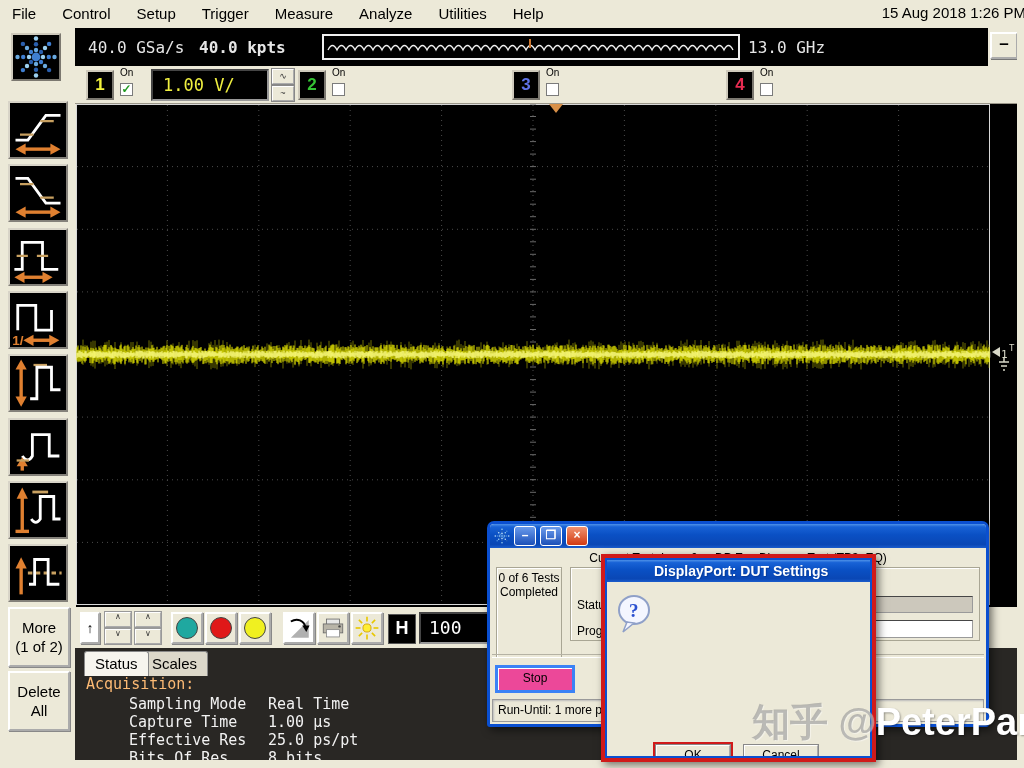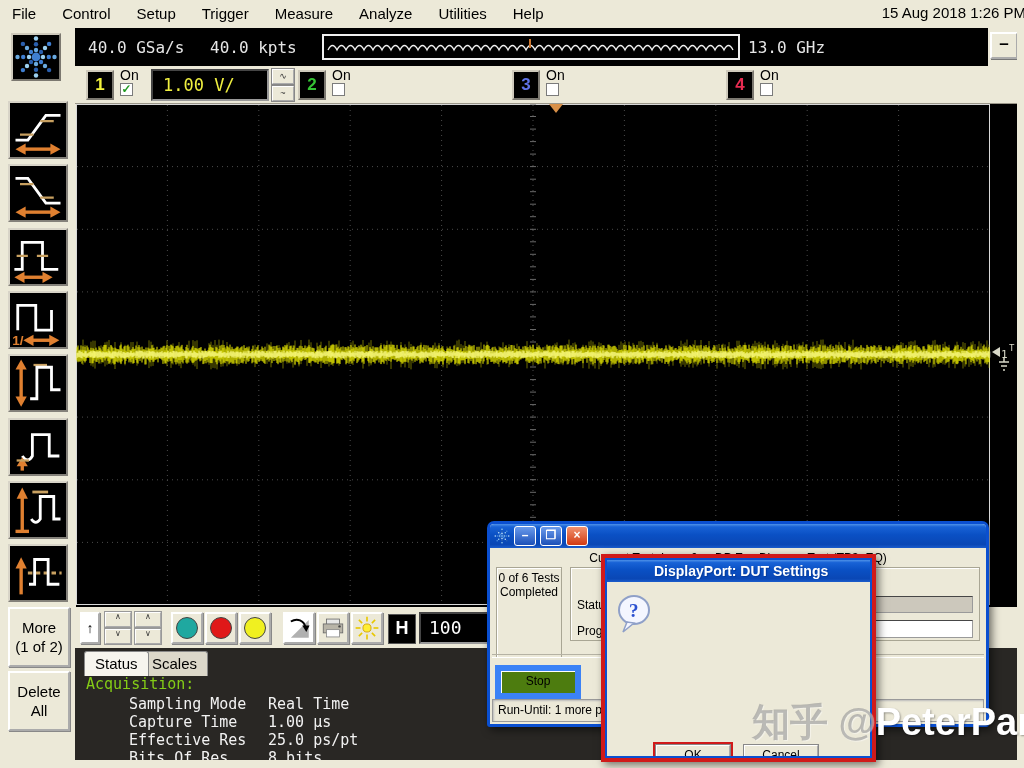--- a/index.html
+++ b/index.html
@@ -29,21 +29,21 @@
   #mem-bar{position:absolute;left:247px;top:6px;width:418px;height:26px;background:#000;
            border:2px solid #f0f0f0;box-sizing:border-box;}
   #min-btn{left:990px;top:32px;width:28px;height:27px;background:#ece9d8;border:2px outset #fff;
            box-shadow:1px 1px 0 #777;box-sizing:border-box;font-size:17px;font-weight:bold;
            text-align:center;line-height:20px;color:#000;}
 
   
   #channel-row{left:75px;top:66px;width:943px;height:38px;background:#ece9d8;border-bottom:1px solid #9a9689;box-sizing:border-box;}
   .ch-num{position:absolute;top:4px;width:28px;height:30px;background:#000;border:2px outset #cfcabc;
           box-sizing:border-box;text-align:center;font-weight:bold;font-size:17px;line-height:26px;}
-  .ch-on{position:absolute;top:1px;font-size:14px;color:#000;}
+  .ch-on{position:absolute;top:1px;font-size:10px;color:#000;}
   .ch-cb{position:absolute;top:17px;width:13px;height:13px;background:#fff;border:1px solid #7b7b7b;
          box-sizing:border-box;font-size:12px;line-height:11px;text-align:center;font-weight:bold;color:#1f9a1f;}
   #ch1-scale{position:absolute;left:65px;top:3px;width:118px;height:32px;background:#000;border:2px inset #999;
              box-sizing:border-box;color:#f0f040;font-size:17px;line-height:28px;padding-left:10px;}
   .coup-btn{position:absolute;left:186px;width:22px;height:15px;background:#ece9d8;border:1px outset #fff;
             box-shadow:0 0 0 1px #888;box-sizing:border-box;font-size:9px;line-height:13px;text-align:center;color:#333;}
 
   
   #scope{left:76px;top:104px;width:941px;height:503px;background:#000;}
   #scope-svg{position:absolute;left:0;top:0;}
@@ -65,21 +65,21 @@
   #timebase-field{position:absolute;left:344px;top:5px;width:86px;height:32px;background:#000;border:2px inset #999;
                   box-sizing:border-box;color:#fff;font-size:18px;line-height:28px;padding-left:8px;}
 
   
   #bottom-panel{left:75px;top:648px;width:943px;height:114px;background:#292724;}
   .tab{position:absolute;top:3px;height:24px;padding:0 10px;font-size:15px;line-height:24px;color:#000;
        border:1px solid #888;border-bottom:none;border-radius:3px 3px 0 0;}
   #tab-status{left:9px;background:#f7f5ee;z-index:2;}
   #tab-scales{left:66px;background:#dcd8ca;}
   #acq-info{position:absolute;left:11px;top:27px;font-size:15px;color:#f2f2f2;}
-  #acq-title{color:#84cc16;margin-bottom:2px;}
+  #acq-title{color:#fdba74;margin-bottom:2px;}
   .acq-row{height:18px;margin-left:43px;}
   .acq-label{display:inline-block;width:130px;}
   #bottom-strip{left:0;top:760px;width:1024px;height:8px;background:#ece9d8;}
   #right-strip{left:1017px;top:26px;width:7px;height:742px;background:#ece9d8;}
 
   
   .xp-win{position:absolute;border:3px solid #0a4fd0;border-radius:7px 7px 3px 3px;overflow:hidden;
           box-shadow:3px 3px 8px rgba(0,0,0,.55);background:#ece9d8;box-sizing:border-box;}
   .xp-title{height:24px;background:linear-gradient(180deg,#4e91e8 0%,#1862d6 12%,#0a50c4 45%,#0a47b5 85%,#1b5ccc 100%);
             display:flex;align-items:center;padding:0 4px;gap:4px;}
@@ -90,21 +90,21 @@
   .gbox{position:absolute;border:1px solid #a9a694;box-shadow:inset 1px 1px 0 #fff;box-sizing:border-box;}
 
   #running-dialog{left:487px;top:521px;width:502px;height:206px;z-index:10;}
   #running-body{position:relative;width:100%;height:179px;background:#ece9d8;font-size:12px;color:#000;}
   #running-subtitle{position:absolute;left:0;top:3px;width:100%;text-align:center;font-size:12px;}
   #tests-box{left:6px;top:19px;width:66px;height:91px;text-align:center;padding-top:3px;line-height:14px;}
   #statusprog-box{left:80px;top:19px;width:410px;height:74px;}
   #rd-status-label{position:absolute;left:6px;top:30px;}
   #rd-progress-label{position:absolute;left:6px;top:56px;}
   .sunken-field{position:absolute;border:1px inset #9a9a9a;box-sizing:border-box;}
-  #stop-btn{position:absolute;left:5px;top:117px;width:74px;height:22px;background:#4d7c0f;border:6px solid #3b82f6;
+  #stop-btn{position:absolute;left:5px;top:117px;width:74px;height:22px;background:#ec4899;border:3px solid #3b82f6;
             box-shadow:inset 1px 1px 0 #fff;font-size:12px;text-align:center;line-height:20px;}
   #rd-sep{position:absolute;left:2px;top:106px;width:492px;height:2px;border-top:1px solid #b5b2a4;border-bottom:1px solid #fff;}
   #run-until-bar{position:absolute;left:2px;top:151px;width:492px;height:23px;border:1px solid #9a9a9a;
                  box-shadow:inset 1px 1px 2px #bbb;font-size:12px;line-height:21px;padding-left:5px;box-sizing:border-box;}
 
   #dut-dialog{position:absolute;left:601px;top:554px;width:275px;height:208px;z-index:20;
               border:4px solid #d01a1a;box-sizing:border-box;box-shadow:3px 3px 8px rgba(0,0,0,.5);}
   #dut-frame{width:100%;height:100%;border:2px solid #0a4fd0;box-sizing:border-box;background:#ece9d8;overflow:hidden;}
   #dut-title{height:22px;background:linear-gradient(180deg,#4e91e8 0%,#1862d6 12%,#0a50c4 45%,#0a47b5 85%,#1b5ccc 100%);
              display:flex;align-items:center;padding:0 6px;}
@@ -246,21 +246,21 @@
     <span>(1 of 2)</span>
   </div>
   <div class="beige-btn" style="top:645px;height:60px;">
     <span>Delete</span>
     <span>All</span>
   </div>
 </div>
 
 <div id="acq-bar" class="abs mono">
   <span class="txt" style="left:13px;">40.0 GSa/s</span>
-  <span class="txt" style="left:135px;">40.0 kpts</span>
+  <span class="txt" style="left:124px;font-weight:bold;">40.0 kpts</span>
   <div id="mem-bar">
     <svg id="mem-svg" width="412" height="22">
         <path d="M4 14 q4.5 -9 9 0 q4.5 -9 9 0 q4.5 -9 9 0 q4.5 -9 9 0 q4.5 -9 9 0 q4.5 -9 9 0 q4.5 -9 9 0 q4.5 -9 9 0 q4.5 -9 9 0 q4.5 -9 9 0 q4.5 -9 9 0 q4.5 -9 9 0 q4.5 -9 9 0 q4.5 -9 9 0 q4.5 -9 9 0 q4.5 -9 9 0 q4.5 -9 9 0 q4.5 -9 9 0 q4.5 -9 9 0 q4.5 -9 9 0 q4.5 -9 9 0 q4.5 -9 9 0 q4.5 -9 9 0 q4.5 -9 9 0 q4.5 -9 9 0 q4.5 -9 9 0 q4.5 -9 9 0 q4.5 -9 9 0 q4.5 -9 9 0 q4.5 -9 9 0 q4.5 -9 9 0 q4.5 -9 9 0 q4.5 -9 9 0 q4.5 -9 9 0 q4.5 -9 9 0 q4.5 -9 9 0 q4.5 -9 9 0 q4.5 -9 9 0 q4.5 -9 9 0 q4.5 -9 9 0 q4.5 -9 9 0 q4.5 -9 9 0 q4.5 -9 9 0 q4.5 -9 9 0 q4.5 -9 9 0" stroke="#f0f0f0" stroke-width="1.3" fill="none"></path>
         <line x1="206" y1="3" x2="206" y2="12" stroke="#d07830" stroke-width="2"></line>
       </svg>
   </div>
   <span class="txt" style="left:673px;">13.0 GHz</span>
 </div>
 <div id="min-btn" class="abs">–</div>
 

